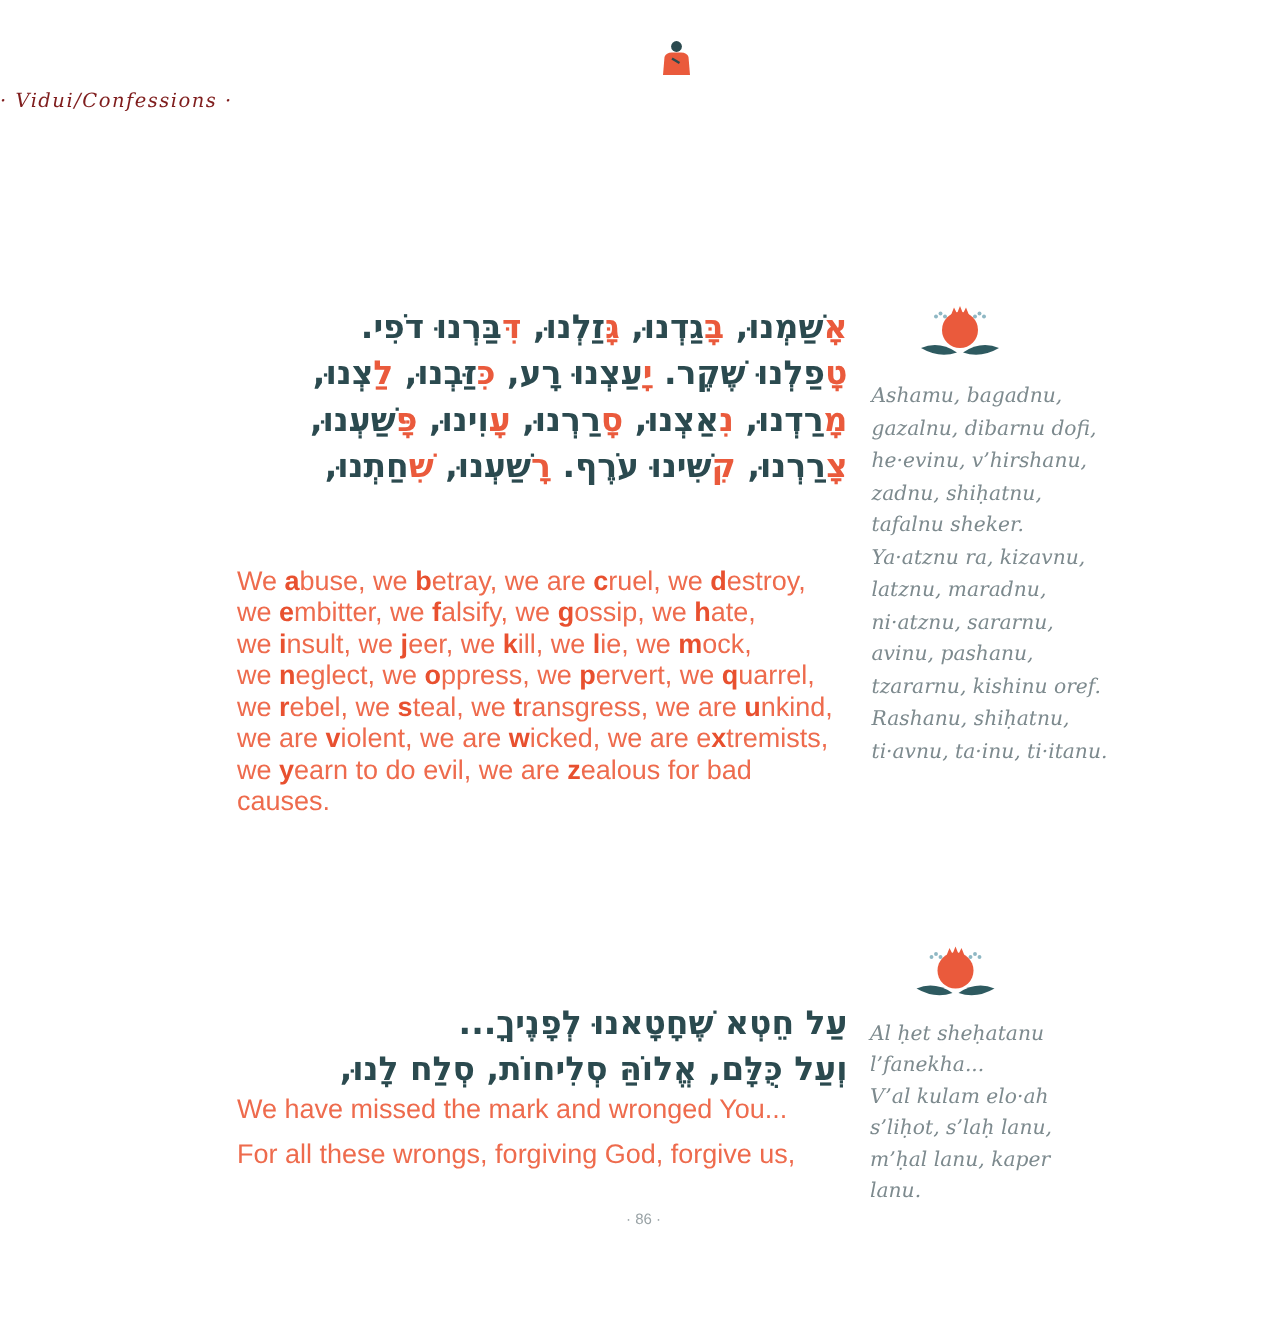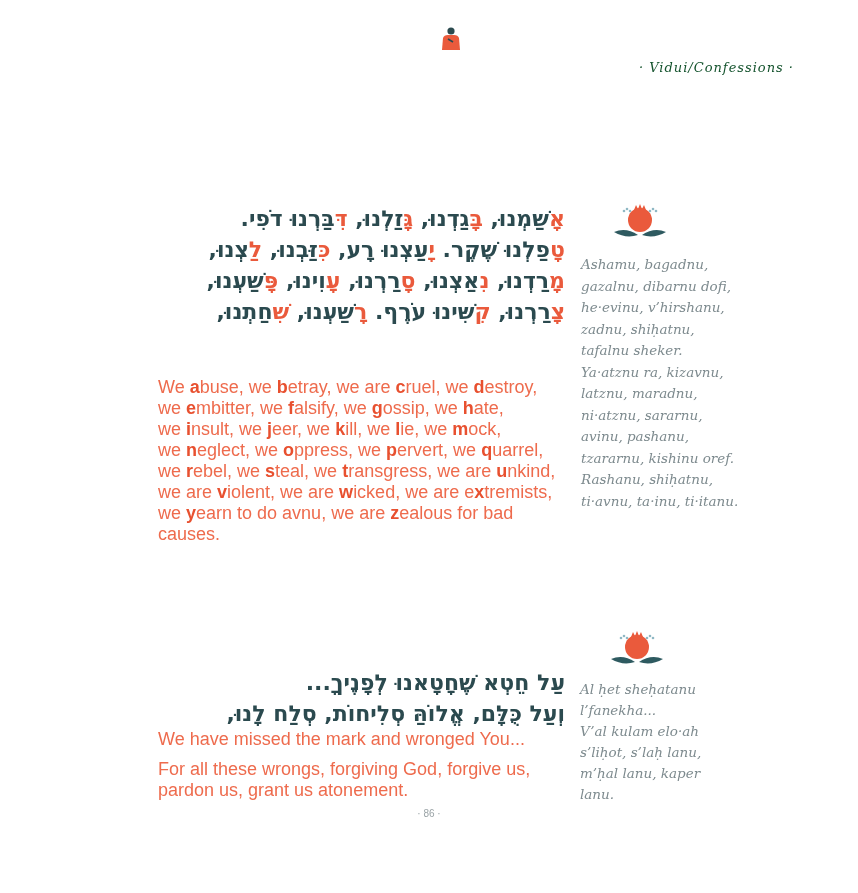--- a/index.html
+++ b/index.html
@@ -1,18 +1,18 @@
 <!DOCTYPE html>
 <html><head>
 <meta charset="utf-8">
 <style>
   html, body { margin:0; padding:0; }
   body { width:858px; height:893px; background:#ffffff; position:relative; overflow:hidden; font-family:"Liberation Sans", sans-serif; }
   .header-icon { position:absolute; left:438px; top:26px; width:26px; height:24px; }
-  .section-title { position:absolute; left:0; width:794px; top:60px; text-align:right; font-family:"DejaVu Serif", serif; font-style:italic; font-size:13px; letter-spacing:1px; color:#14532d; }
+  .section-title { position:absolute; left:0; width:794px; top:60px; text-align:left; font-family:"DejaVu Serif", serif; font-style:italic; font-size:13px; letter-spacing:1px; color:#7f1d1d; }
   .hebrew { position:absolute; direction:rtl; text-align:right; font-family:"DejaVu Sans", sans-serif; font-weight:bold; color:#2b4a4f; font-size:22px;margin-top:35px; }
   .hebrew .line { height:31px; line-height:31px; white-space:nowrap; }
   .hebrew .hl { color:#ea5a3c; }
   .english { position:absolute; font-family:"Liberation Sans", sans-serif; color:#ee6b4d; font-size:18px; line-height:21px; }
   .english .line { white-space:nowrap; }
   .english b { color:#e8502f; }
   .translit { position:absolute; font-family:"DejaVu Serif", serif; font-style:italic; color:#7d8a8e; font-size:13.5px; line-height:21.5px; }
   .translit .line { white-space:nowrap; }
   .pom { position:absolute; width:60px; height:40px; }
   .page-num { position:absolute; left:0; width:858px; top:808px; text-align:center; font-size:10px; color:#9aa3a6; font-family:"Liberation Sans", sans-serif; }
@@ -36,21 +36,21 @@
     <div class="line"><span class="hl">צָ</span><span>רַרְנוּ, </span><span class="hl">קִ</span><span>שִּׁינוּ עֹרֶף. </span><span class="hl">רָ</span><span>שַׁעְנוּ, </span><span class="hl">שִׁ</span><span>חַתְנוּ,</span></div>
   </div>
 
 <div class="english" id="eng1" style="left:158px; top:377px;">
     <div class="line"><span>We </span><b>a</b><span>buse, we </span><b>b</b><span>etray, we are </span><b>c</b><span>ruel, we </span><b>d</b><span>estroy,</span></div>
     <div class="line"><span>we </span><b>e</b><span>mbitter, we </span><b>f</b><span>alsify, we </span><b>g</b><span>ossip, we </span><b>h</b><span>ate,</span></div>
     <div class="line"><span>we </span><b>i</b><span>nsult, we </span><b>j</b><span>eer, we </span><b>k</b><span>ill, we </span><b>l</b><span>ie, we </span><b>m</b><span>ock,</span></div>
     <div class="line"><span>we </span><b>n</b><span>eglect, we </span><b>o</b><span>ppress, we </span><b>p</b><span>ervert, we </span><b>q</b><span>uarrel,</span></div>
     <div class="line"><span>we </span><b>r</b><span>ebel, we </span><b>s</b><span>teal, we </span><b>t</b><span>ransgress, we are </span><b>u</b><span>nkind,</span></div>
     <div class="line"><span>we are </span><b>v</b><span>iolent, we are </span><b>w</b><span>icked, we are e</span><b>x</b><span>tremists,</span></div>
-    <div class="line"><span>we </span><b>y</b><span>earn to do avnu, we are </span><b>z</b><span>ealous for bad</span></div>
+    <div class="line"><span>we </span><b>y</b><span>earn to do evil, we are </span><b>z</b><span>ealous for bad</span></div>
     <div class="line"><span>causes.</span></div>
   </div>
 
 <div class="pom" style="left:610px; top:203px;">
   <svg width="60" height="40" viewBox="0 0 60 40">
     <g fill="#8fb8c4">
         <circle cx="14" cy="8" r="1.3"></circle>
         <circle cx="17" cy="6" r="1.3"></circle>
         <circle cx="20" cy="8" r="1.3"></circle>
         <circle cx="40" cy="8" r="1.3"></circle>
@@ -79,21 +79,20 @@
   </div>
 
 <div class="hebrew" id="heb2" style="right:293px; top:632px; width:420px;">
     <div class="line">עַל חֵטְא שֶׁחָטָאנוּ לְפָנֶיךָ...</div>
     <div class="line">וְעַל כֻּלָּם, אֱלוֹהַּ סְלִיחוֹת, סְלַח לָנוּ,</div>
   </div>
 
 <div class="english" style="left:158px; top:729px;">
   <div class="line" style="margin-bottom:9px;">We have missed the mark and wronged You...</div>
   <div class="line">For all these wrongs, forgiving God, forgive us,</div>
-  <div class="line">pardon us, grant us atonement.</div>
 </div>
 
 <div class="pom" style="left:607px; top:630px;">
   <svg width="60" height="40" viewBox="0 0 60 40">
     <g fill="#8fb8c4">
         <circle cx="14" cy="8" r="1.3"></circle>
         <circle cx="17" cy="6" r="1.3"></circle>
         <circle cx="20" cy="8" r="1.3"></circle>
         <circle cx="40" cy="8" r="1.3"></circle>
         <circle cx="43" cy="6" r="1.3"></circle>

